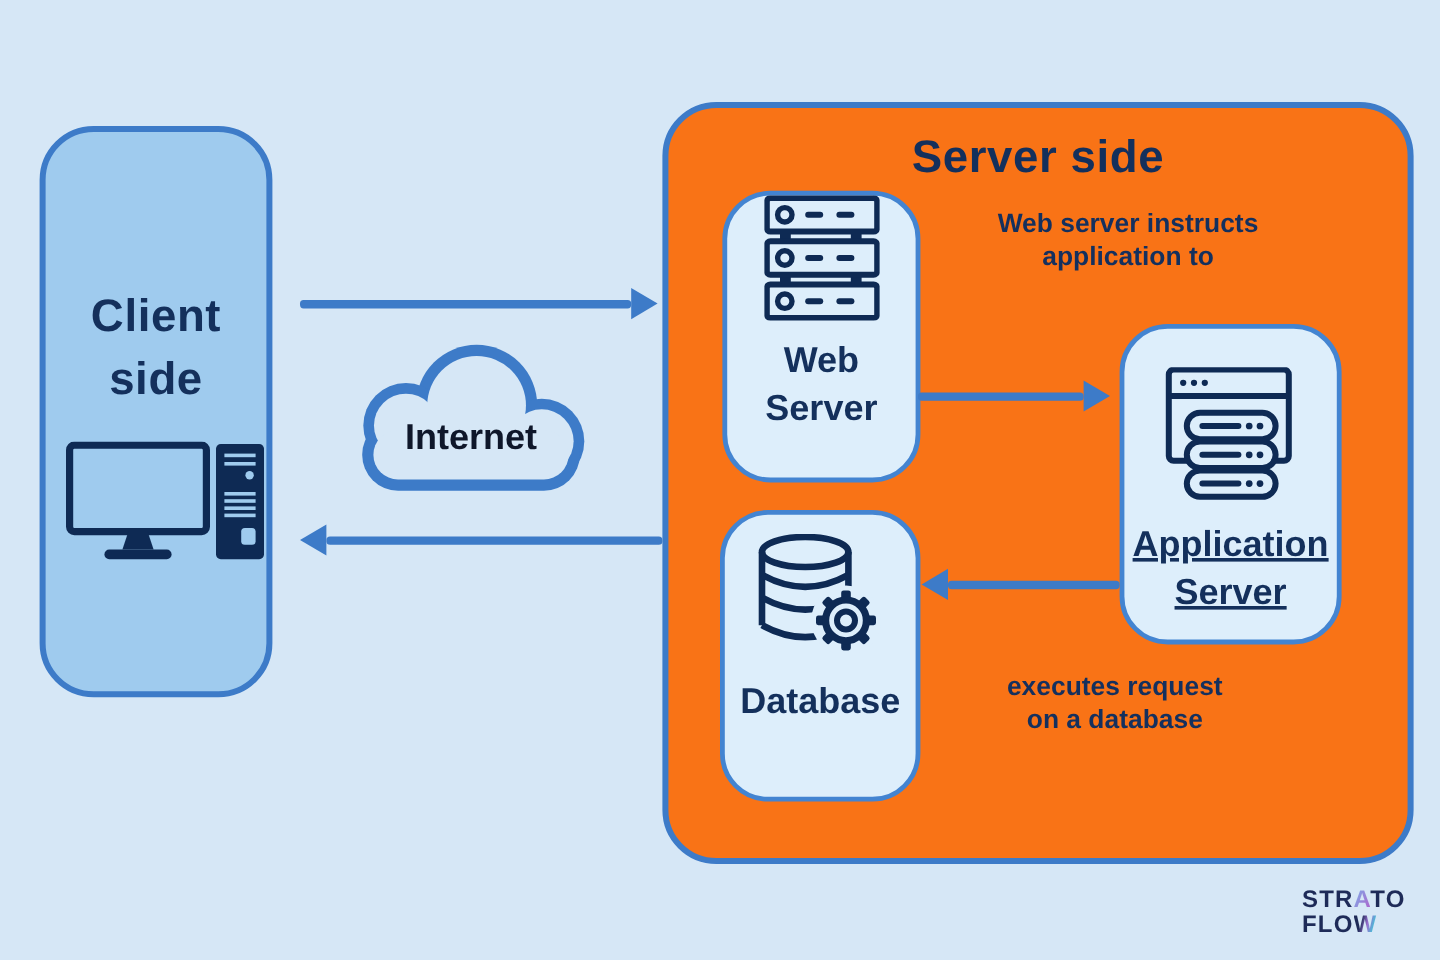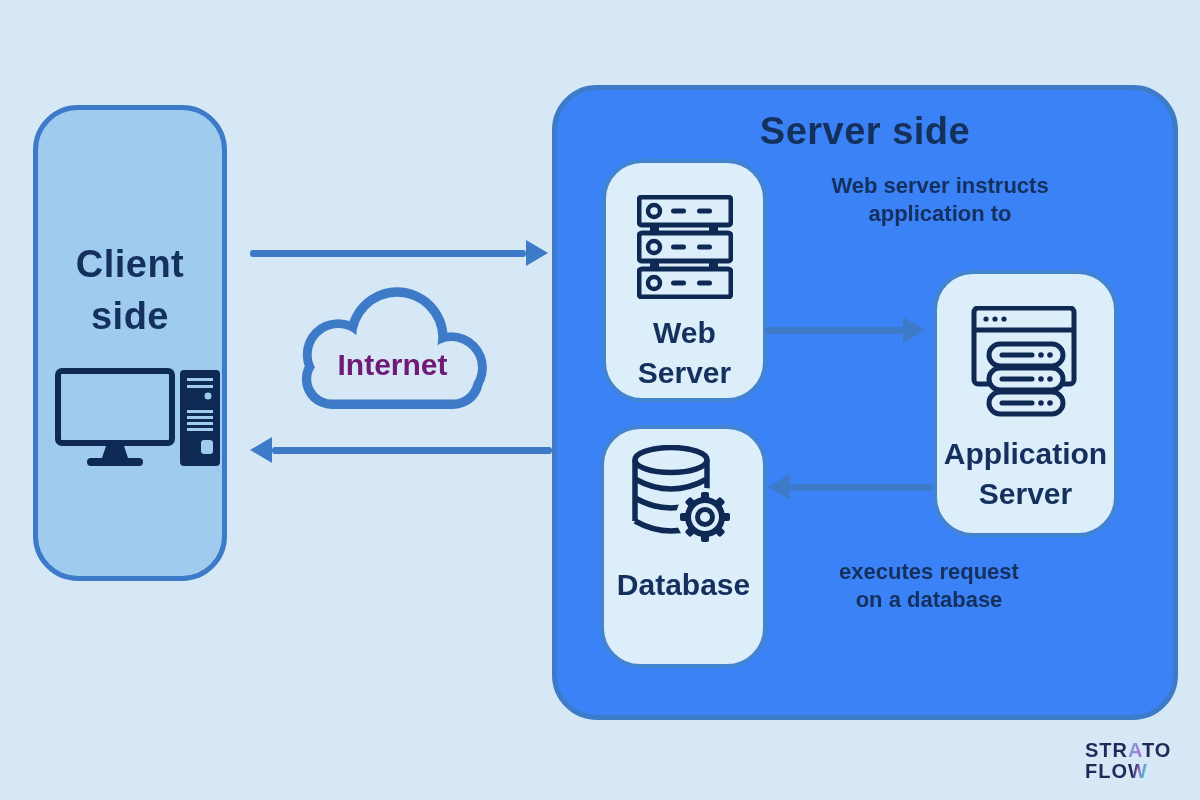--- a/index.html
+++ b/index.html
@@ -5,25 +5,25 @@
   html,body{margin:0;padding:0;}
   .stage{
     position:relative;width:1200px;height:800px;overflow:hidden;
     background:#d6e7f6;
     font-family:"Liberation Sans",sans-serif;
     color:#14305c;
   }
   
   .panel{position:absolute;box-sizing:border-box;border:5px solid #3d7bc8;border-radius:45px;}
   .client-panel{left:33px;top:105px;width:194px;height:476px;background:#9fcbee;}
-  .server-panel{left:552px;top:85px;width:626px;height:635px;background:#3b82f6;}
+  .server-panel{left:552px;top:85px;width:626px;height:635px;background:#f97316;}
   .node{position:absolute;box-sizing:border-box;border:4px solid #4384d1;border-radius:40px;
         background:#ddeefb;display:flex;flex-direction:column;align-items:center;}
-  .node-web{left:45px;top:69px;width:165px;height:243px;padding-top:32px;}
-  .node-app{left:376px;top:180px;width:185px;height:267px;padding-top:32px;}
+  .node-web{left:45px;top:69px;width:165px;height:243px;padding-top:0;}
+  .node-app{left:376px;top:180px;width:185px;height:267px;padding-top:32px;text-decoration:underline;}
   .node-db {left:43px;top:335px;width:167px;height:243px;padding-top:16px;}
   
   .big-title{font-size:38px;font-weight:600;line-height:52px;text-align:center;letter-spacing:.5px;}
   .client-title{position:absolute;left:0;top:128px;width:100%;}
   .server-title{position:absolute;left:0;top:15px;width:100%;}
   .node-label{font-size:30px;font-weight:600;line-height:40px;text-align:center;}
   .node-web .node-label{margin-top:14px;}
   .node-app .node-label{margin-top:16px;}
   .node-db  .node-label{margin-top:18px;}
   .annotation{position:absolute;width:270px;font-size:22px;font-weight:600;line-height:28px;text-align:center;color:#14305e;}
@@ -32,21 +32,21 @@
   .line-block span{display:block;}
   
   .h-line{position:absolute;height:7px;background:#3d7bc8;border-radius:3px;}
   .head{position:absolute;width:0;height:0;border-top:13px solid transparent;border-bottom:13px solid transparent;}
   .head-right{border-left:22px solid #3d7bc8;}
   .head-left{border-right:22px solid #3d7bc8;}
   
   .cloud-wrap{position:absolute;left:285px;top:276px;width:215px;height:148px;}
   .cloud-wrap svg{position:absolute;left:0;top:0;}
   .cloud-label{position:absolute;left:0;top:72px;width:100%;text-align:center;
-               font-size:30px;font-weight:600;color:#701a75;}
+               font-size:30px;font-weight:600;color:#0f172a;}
   
   .icon{display:block;}
   .client-computer{position:absolute;left:17px;top:258px;}
   
   .logo{position:absolute;left:1085px;top:740px;font-size:20px;font-weight:700;
         line-height:21px;letter-spacing:1px;color:#1e2b58;}
   .grad-a{background:linear-gradient(115deg,#7fa8e6 10%,#a96ccf 85%);
           -webkit-background-clip:text;background-clip:text;color:transparent;}
   .grad-w{background:linear-gradient(105deg,#1e2b58 30%,#9a6fd0 55%,#3fc6d8 80%);
           -webkit-background-clip:text;background-clip:text;color:transparent;}

